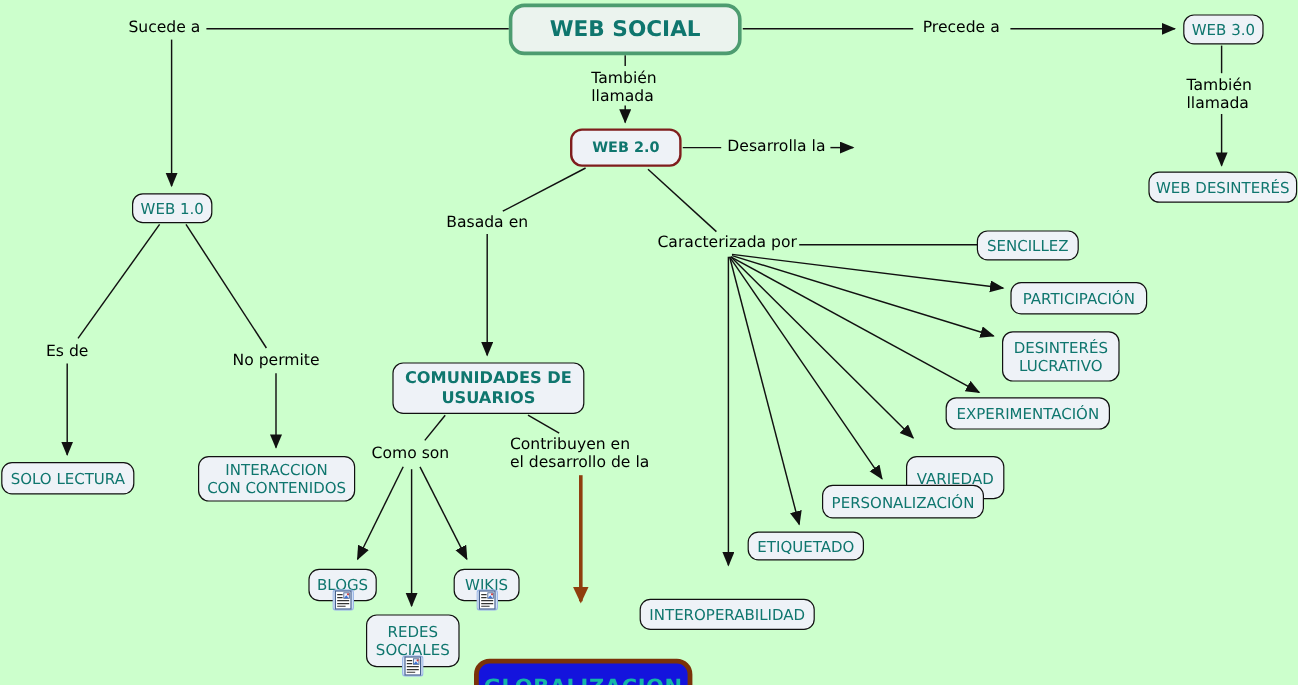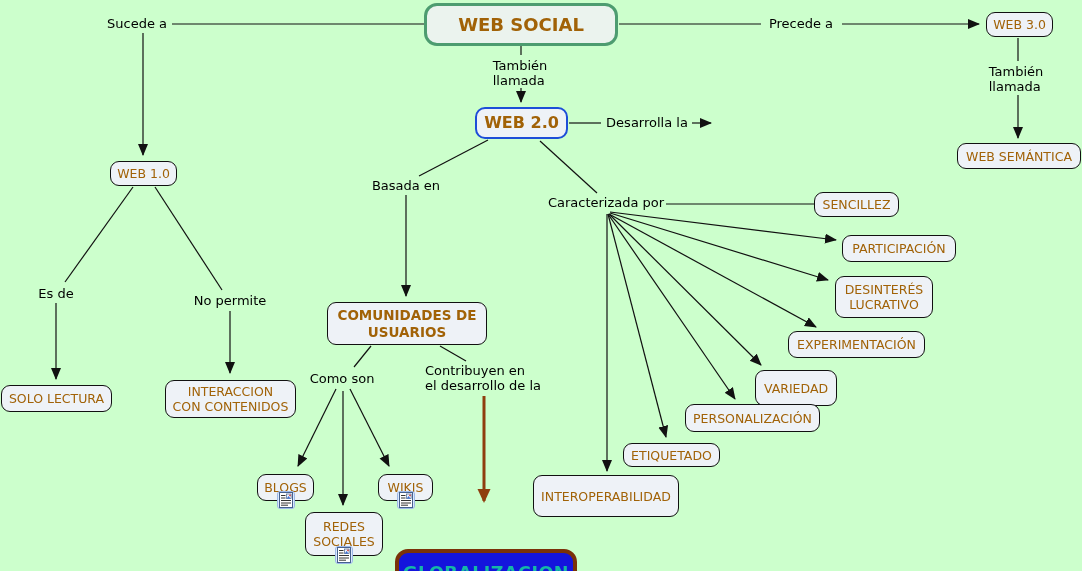--- a/index.html
+++ b/index.html
@@ -1,24 +1,24 @@
 <!DOCTYPE html>
 <html><head>
 <meta charset="utf-8">
 <style>
   html,body{margin:0;padding:0;}
   .canvas{position:relative;width:1082px;height:571px;background:#ccffcc;overflow:hidden;
           font-family:"DejaVu Sans",sans-serif;}
   svg.connectors{position:absolute;left:0;top:0;z-index:0;}
   .node{position:absolute;box-sizing:border-box;background:#eef2f7;border:1px solid #111;
         border-radius:9px;display:flex;align-items:center;justify-content:center;
-        text-align:center;font-size:12.5px;color:#a16207;line-height:1.2;padding:2px 4px;z-index:2;}
+        text-align:center;font-size:12.5px;color:#0f766e;line-height:1.2;padding:2px 4px;z-index:2;}
   .node .nlabel{white-space:pre-line;}
   .title{background:#ebf3ee;border:3px solid #4d9c70;border-radius:13px;font-weight:bold;font-size:18px;}
-  .web20{border:2px solid #1d4ed8;border-radius:10px;font-weight:bold;font-size:16px;}
+  .web20{border:2px solid #7f1d1d;border-radius:10px;font-weight:bold;font-size:12px;}
   .boldnode{font-weight:bold;font-size:13.5px;}
   .glob{background:#1414dd;border:4px solid #7a3209;border-radius:13px;font-weight:bold;
         font-size:17.5px;color:#14b8a6;letter-spacing:.5px;margin-top:38px;}
   .linklabel{position:absolute;transform:translateX(-50%);font-size:13px;color:#000;
              text-align:left;white-space:pre;line-height:1.18;z-index:2;}
   .res-icon{position:absolute;left:50%;bottom:-9px;transform:translateX(-50%);
             width:18px;height:18px;z-index:3;}
   .res-icon svg{display:block;width:18px;height:18px;}
   .glob .res-icon{bottom:-11px;}
 </style>
@@ -108,21 +108,21 @@
   <div class="node web20" style="left:475px;top:107px;width:93px;height:32px">
     <span class="nlabel">WEB 2.0</span>
   </div>
 
 
   <div class="node" style="left:986px;top:12px;width:67px;height:25px">
     <span class="nlabel">WEB 3.0</span>
   </div>
 
   <div class="node" style="left:957px;top:143px;width:124px;height:26px">
-    <span class="nlabel">WEB SEMÁNTICA</span>
+    <span class="nlabel">WEB DESINTERÉS</span>
   </div>
 
   <div class="node" style="left:1px;top:385px;width:111px;height:27px">
     <span class="nlabel">SOLO LECTURA</span>
   </div>
 
   <div class="node" style="left:165px;top:380px;width:131px;height:38px">
     <span class="nlabel">INTERACCION
 CON CONTENIDOS</span>
   </div>
@@ -179,33 +179,33 @@
 
   <div class="node" style="left:835px;top:276px;width:98px;height:42px">
     <span class="nlabel">DESINTERÉS
 LUCRATIVO</span>
   </div>
 
   <div class="node" style="left:788px;top:331px;width:137px;height:27px">
     <span class="nlabel">EXPERIMENTACIÓN</span>
   </div>
 
-  <div class="node" style="left:755px;top:370px;width:82px;height:36px">
+  <div class="node" style="left:755px;top:380px;width:82px;height:36px">
     <span class="nlabel">VARIEDAD</span>
   </div>
 
   <div class="node" style="left:685px;top:404px;width:135px;height:28px">
     <span class="nlabel">PERSONALIZACIÓN</span>
   </div>
 
   <div class="node" style="left:623px;top:443px;width:97px;height:24px">
     <span class="nlabel">ETIQUETADO</span>
   </div>
 
-  <div class="node" style="left:533px;top:475px;width:146px;height:42px">
+  <div class="node" style="left:533px;top:499px;width:146px;height:26px">
     <span class="nlabel">INTEROPERABILIDAD</span>
   </div>
 
   <div class="linklabel" style="left:137px;top:16px">Sucede a</div>
   <div class="linklabel" style="left:801px;top:16px">Precede a</div>
   <div class="linklabel" style="left:520px;top:58px">También
 llamada</div>
   <div class="linklabel" style="left:1016px;top:64px">También
 llamada</div>
   <div class="linklabel" style="left:647px;top:115px">Desarrolla la</div>

